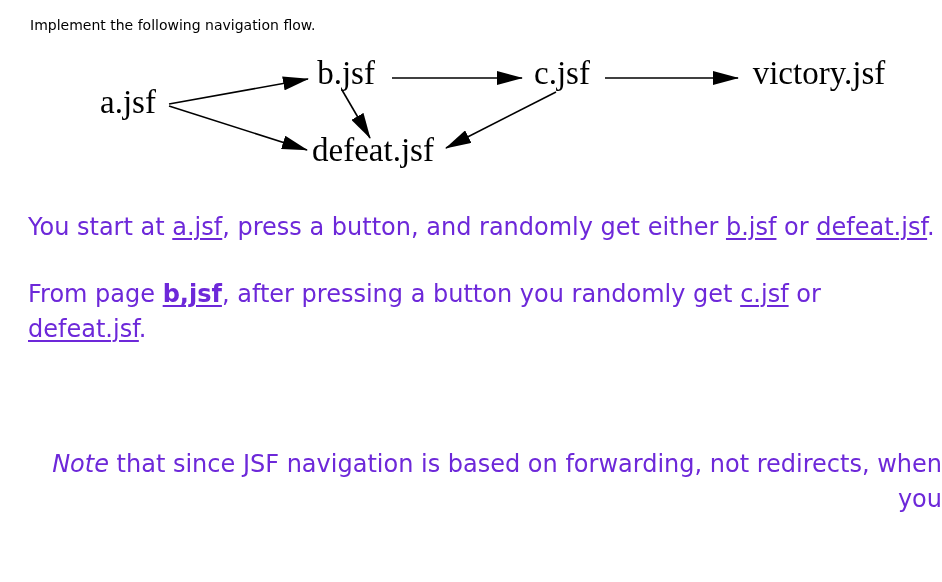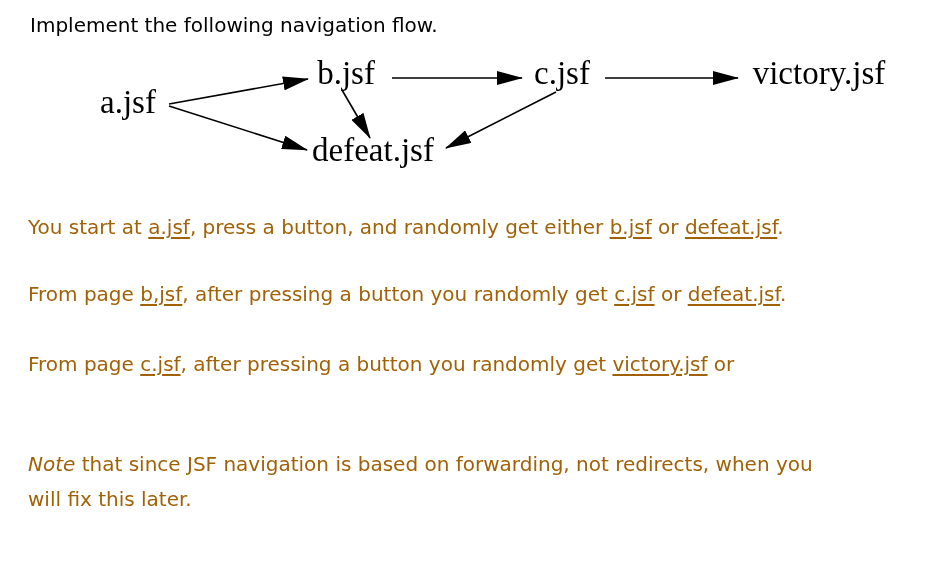--- a/index.html
+++ b/index.html
@@ -13,21 +13,21 @@
     height: 582px;
     background: #ffffff;
     color: #000000;
     font-family: "DejaVu Sans", "Liberation Sans", sans-serif;
     overflow: hidden;
   }
   .title {
     position: absolute;
     left: 30px;
     top: 11px;
-    font-size: 20px;
+    font-size: 14px;
     line-height: 28px;
     color: #000000;
     white-space: pre;
   }
   .diagram {
     position: absolute;
     left: 0;
     top: 50px;
   }
   .diagram text {
@@ -35,35 +35,35 @@
     font-size: 33px;
     fill: #000000;
   }
   .diagram line {
     stroke: #000000;
     stroke-width: 1.6;
   }
   .para {
     position: absolute;
     left: 28px;
-    font-size: 20px;
+    font-size: 24px;
     line-height: 35px;
-    color: #a16207;
+    color: #6d28d9;
     white-space: pre-wrap;
   }
   .p1 { top: 210px; }
   .p2 { top: 277px; }
   .p3 { top: 347px; }
-  .p4 { top: 447px; }
+  .p4 { top: 447px; text-align: right; }
   .u {
     text-decoration: underline;
     text-underline-offset: 3px;
     text-decoration-thickness: 1.5px;
   }
-  .b { font-weight: 400; margin-top: 36px; }
+  .b { font-weight: 700; margin-top: 36px; }
   .i { font-style: italic; }
 </style>
 </head>
 <body>
 
 <div class="page">
 
   <div class="title">Implement the following navigation flow.</div>
 
   <svg class="diagram" width="942" height="135" viewBox="0 0 942 135">
@@ -84,17 +84,17 @@
     <text x="346" y="34" text-anchor="middle">b.jsf</text>
     <text x="562" y="34" text-anchor="middle">c.jsf</text>
     <text x="819" y="34" text-anchor="middle">victory.jsf</text>
     <text x="373" y="111" text-anchor="middle">defeat.jsf</text>
   </svg>
 
   <div class="para p1"><span>You start at </span><span class="u">a.jsf</span><span>, press a button, and randomly get either </span><span class="u">b.jsf</span><span> or </span><span class="u">defeat.jsf</span><span>.</span></div>
 
   <div class="para p2"><span>From page </span><span class="u b">b,jsf</span><span>, after pressing a button you randomly get </span><span class="u">c.jsf</span><span> or </span><span class="u">defeat.jsf</span><span>.</span></div>
 
-  <div class="para p3"><div><span>From page </span><span class="u">c.jsf</span><span>, after pressing a button you randomly get </span><span class="u">victory.jsf</span><span> or</span></div></div>
+  <div class="para p3"></div>
 
-  <div class="para p4"><div><span class="i">Note</span><span> that since JSF navigation is based on forwarding, not redirects, when you</span></div><div><span>will fix this later.</span></div></div>
+  <div class="para p4"><div><span class="i">Note</span><span> that since JSF navigation is based on forwarding, not redirects, when you</span></div></div>
 
 </div>
 
 </body></html>

